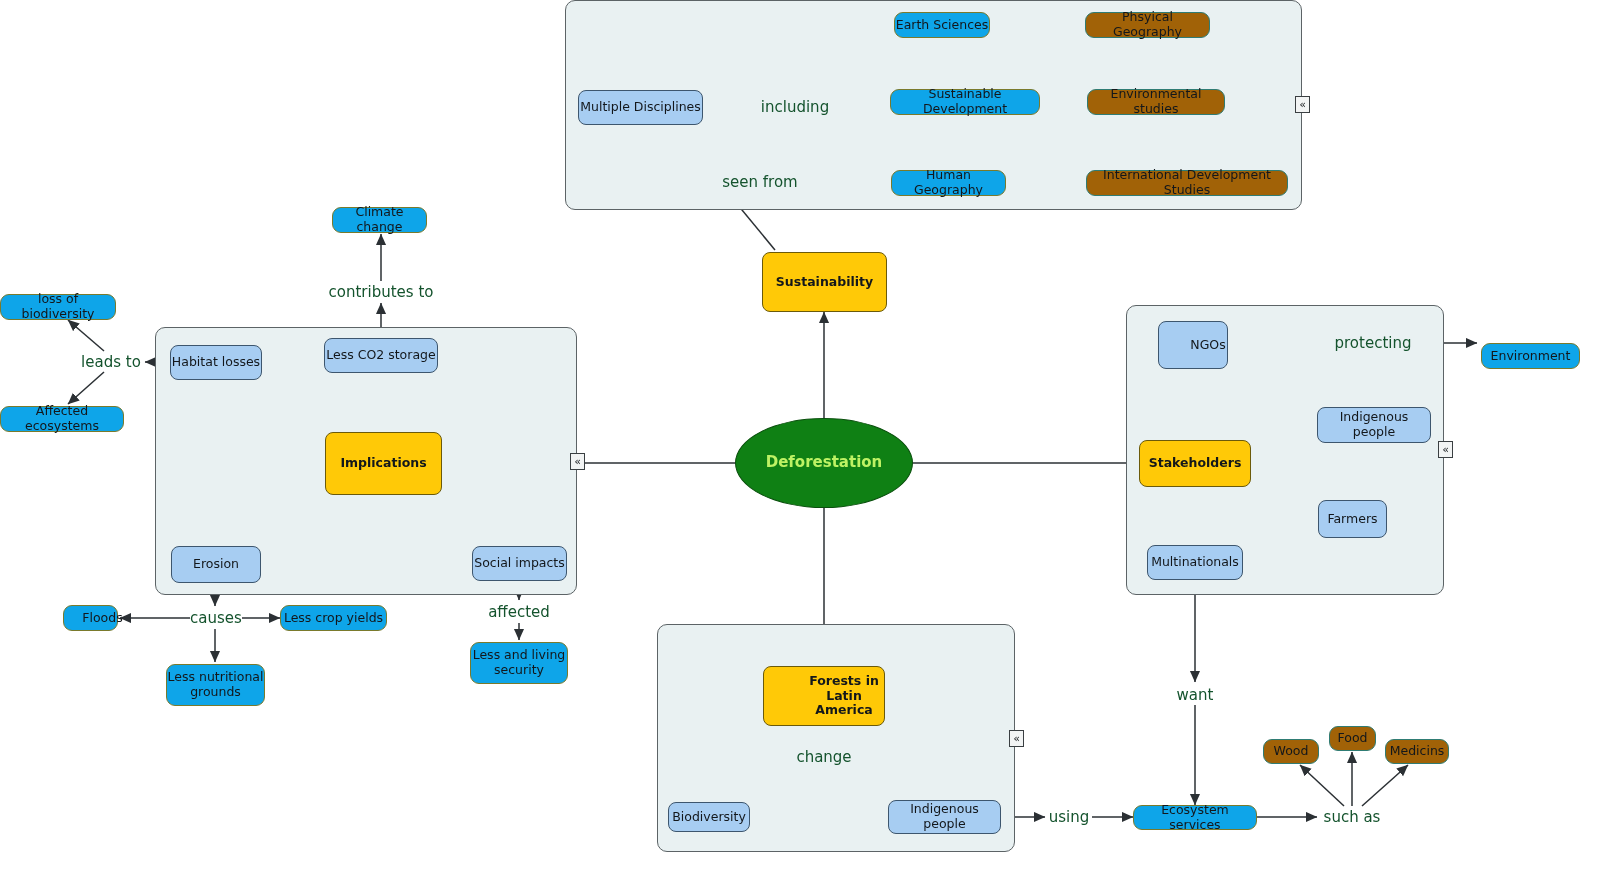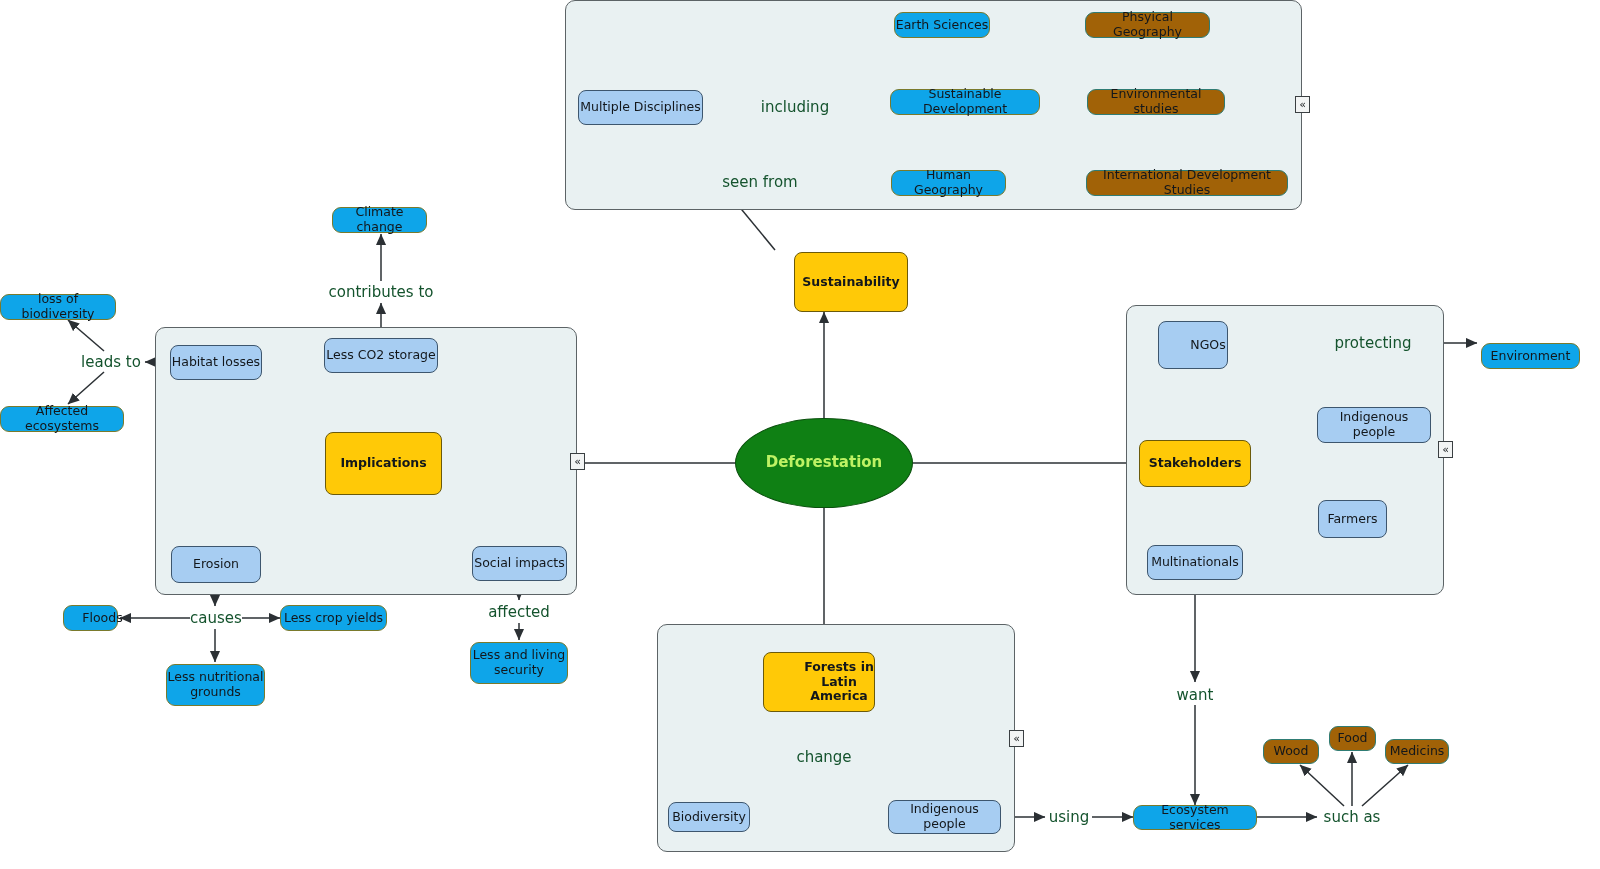--- a/index.html
+++ b/index.html
@@ -192,27 +192,27 @@
   <div class="group" style="left:1126px; top:305px; width:318px; height:290px;">
   </div>
   <div class="collapse-mark" style="left:1438px; top:441px;">«</div>
 
   <div class="group" style="left:657px; top:624px; width:358px; height:228px;">
   </div>
   <div class="collapse-mark" style="left:1009px; top:730px;">«</div>
 
   <div class="node n-root" style="left:735px; top:418px; width:178px; height:90px;">Deforestation</div>
 
-  <div class="node n-gold" style="left:762px; top:252px; width:114px; height:60px;margin-left:32px;">Sustainability</div>
+  <div class="node n-gold" style="left:762px; top:252px; width:125px; height:60px;">Sustainability</div>
 
   <div class="node n-gold" style="left:325px; top:432px; width:117px; height:63px;">Implications</div>
 
   <div class="node n-gold" style="left:1139px; top:440px; width:112px; height:47px;">Stakeholders</div>
 
-  <div class="node n-gold" style="left:763px; top:652px; width:112px; height:60px;padding-left:40px;">Forests in
+  <div class="node n-gold" style="left:763px; top:666px; width:122px; height:60px;padding-left:40px;">Forests in
 Latin America</div>
 
   <div class="node n-blue" style="left:578px; top:90px; width:125px; height:35px;">Multiple Disciplines</div>
 
   <div class="node n-yellow" style="left:894px; top:12px; width:96px; height:26px;">Earth Sciences</div>
   <div class="node n-yellow" style="left:890px; top:89px; width:150px; height:26px;">Sustainable Development</div>
   <div class="node n-yellow" style="left:891px; top:170px; width:115px; height:26px;">Human Geography</div>
 
   <div class="node n-cyan" style="left:1085px; top:12px; width:125px; height:26px;">Phsyical Geography</div>
   <div class="node n-cyan" style="left:1087px; top:89px; width:138px; height:26px;">Environmental studies</div>

